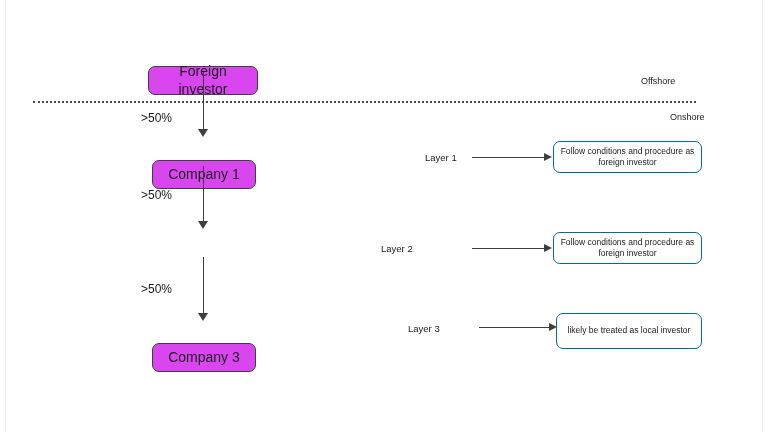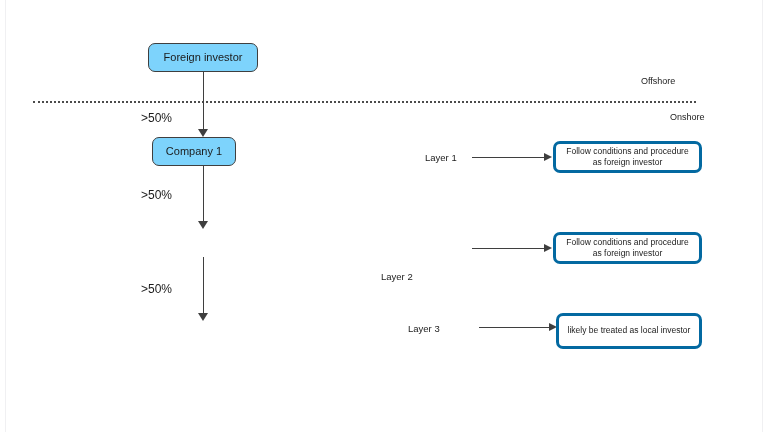--- a/index.html
+++ b/index.html
@@ -28,39 +28,40 @@
     width: 1px; height: 432px;
     background: #f0f0f2;
   }
 
   
   .node {
     position: absolute;
     box-sizing: border-box;
     border: 1px solid #3f3f3f;
     border-radius: 7px;
-    background: #7dd3fc;
+    background: #d946ef;
     display: flex;
     align-items: center;
     justify-content: center;
     text-align: center;
     color: #1b1b1b;
-    font-size: 11px;
+    font-size: 14px;
     line-height: 1.25;
     padding: 2px 4px;
+    margin-top: 23px;
   }
   .node-foreign { left: 148px; top: 43px;  width: 110px; height: 29px; }
-  .node-c1      { left: 152px; top: 137px; width: 84px; height: 29px; }
+  .node-c1      { left: 152px; top: 137px; width: 104px; height: 29px; }
   .node-c2      { left: 152px; top: 228px; width: 104px; height: 29px; }
   .node-c3      { left: 152px; top: 320px; width: 104px; height: 29px; }
 
   .callout {
     position: absolute;
     box-sizing: border-box;
-    border: 3px solid #0369a1;
+    border: 1px solid #0369a1;
     border-radius: 7px;
     background: #ffffff;
     display: flex;
     align-items: center;
     justify-content: center;
     text-align: center;
     color: #1b1b1b;
     font-size: 8.5px;
     line-height: 1.35;
     padding: 2px 6px;
@@ -122,21 +123,21 @@
   .pct-3 { left: 141px; top: 282px; }
 
   
   .layer-label {
     position: absolute;
     font-size: 9.5px;
     color: #1b1b1b;
     white-space: nowrap;
   }
   .layer-1 { left: 381px; top: 152px; padding-left: 44px; }
-  .layer-2 { left: 381px; top: 243px; margin-top: 28px; }
+  .layer-2 { left: 381px; top: 243px; }
   .layer-3 { left: 381px; top: 323px; padding-left: 27px; }
 
   
   .harrow {
     position: absolute;
     height: 1px;
     background: #3f3f3f;
   }
   .harrow-1 { left: 472px; top: 157px; width: 72px; }
   .harrow-2 { left: 472px; top: 248px; width: 72px; }
@@ -170,20 +171,21 @@
 
   <div class="edge-left"></div>
   <div class="edge-right"></div>
 
   <div class="divider"></div>
   <div class="zone-label zone-offshore">Offshore</div>
   <div class="zone-label zone-onshore">Onshore</div>
 
   <div class="node node-foreign">Foreign investor</div>
   <div class="node node-c1">Company 1</div>
+  <div class="node node-c3">Company 3</div>
 
   <div class="vline vline-1"></div>
   <div class="vhead vhead-1"></div>
   <div class="vline vline-2"></div>
   <div class="vhead vhead-2"></div>
   <div class="vline vline-3"></div>
   <div class="vhead vhead-3"></div>
 
   <div class="pct pct-1">&gt;50%</div>
   <div class="pct pct-2">&gt;50%</div>

